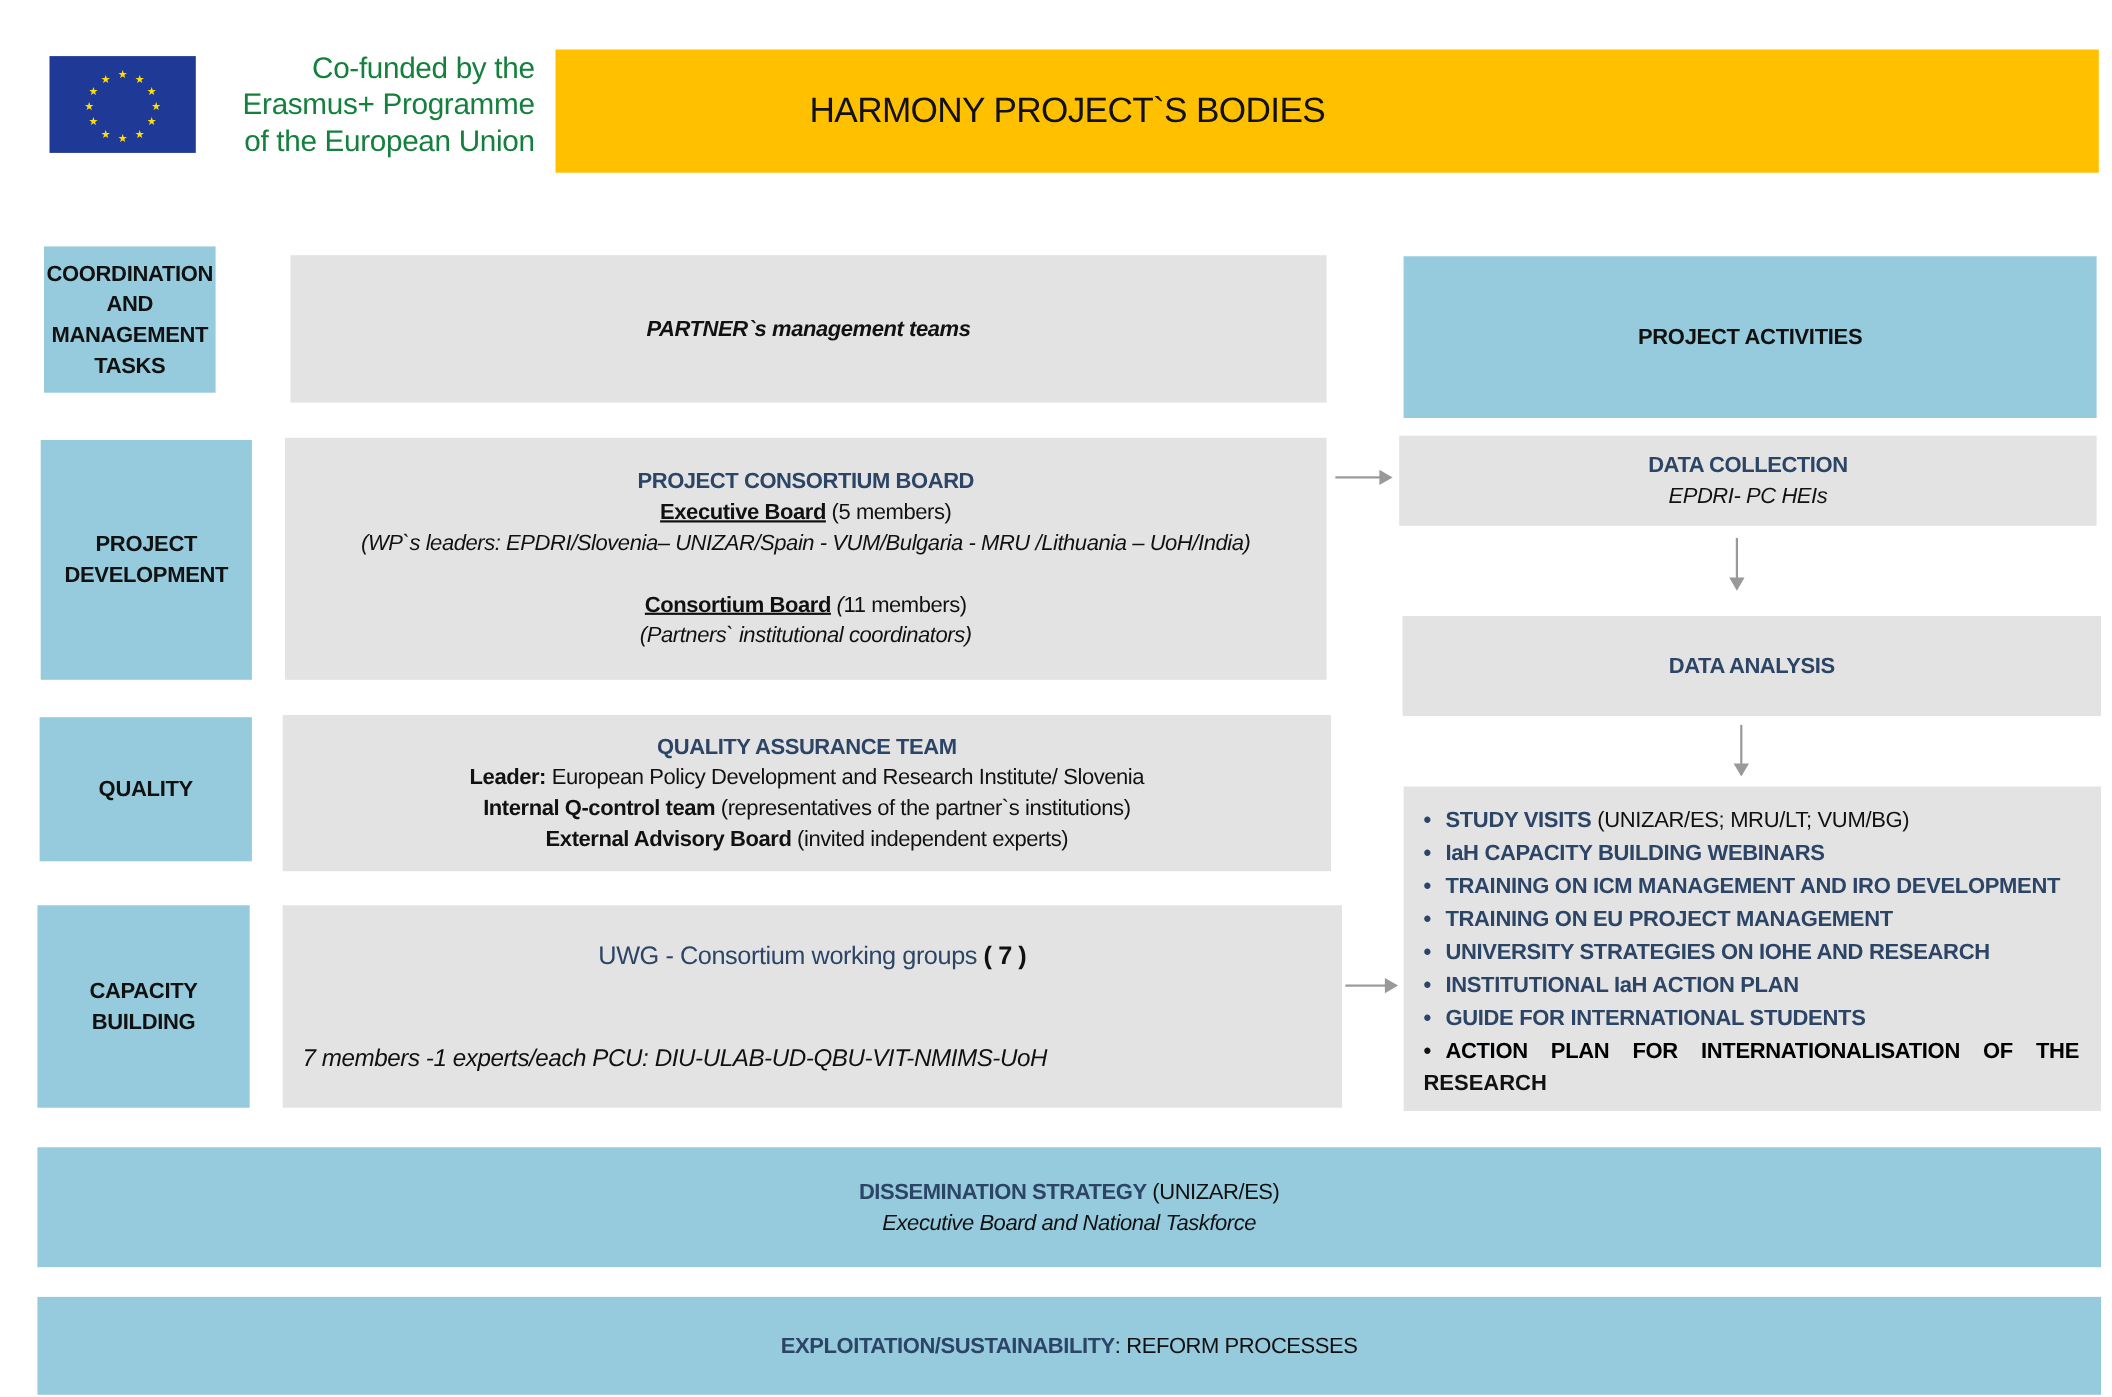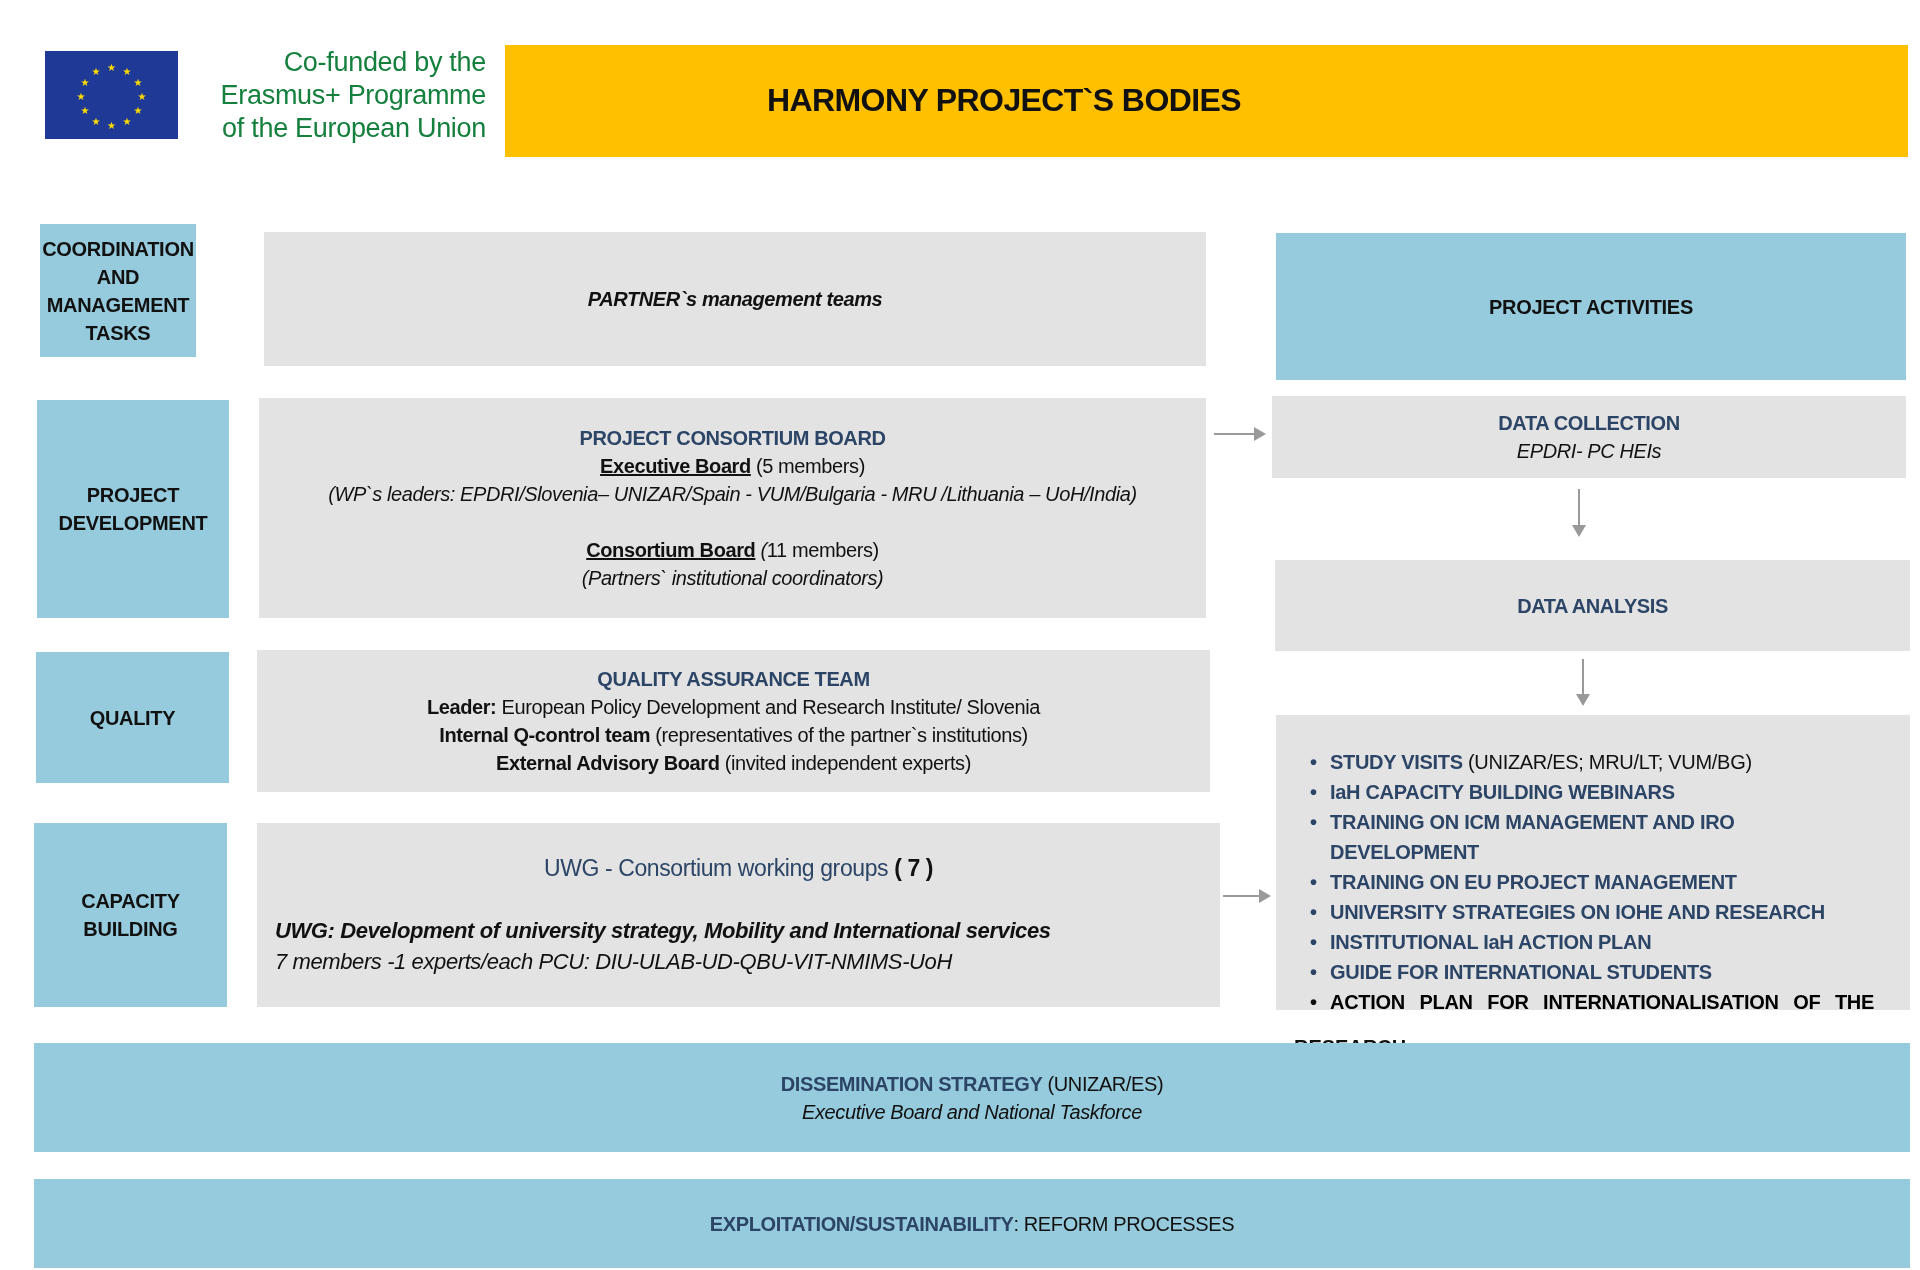--- a/index.html
+++ b/index.html
@@ -17,29 +17,29 @@
     .navy { color: #2c4566; font-weight: bold; }
     .t { font-size: 20px; line-height: 28px; letter-spacing: -0.4px; }
     .it { font-style: italic; }
     .b { font-weight: bold; }
     .u { text-decoration: underline; }
 
     
     #eu-flag { left: 45px; top: 51px; width: 133px; height: 88px; background: #1f3a96; }
     #cofund { left: 196px; top: 46px; width: 290px; text-align: right; font-size: 27px; line-height: 33px; color: #15803d; letter-spacing: -0.3px; }
     #banner { left: 505px; top: 45px; width: 1403px; height: 112px; background: #ffc000; }
-    #banner-title { position: absolute; left: 231px; top: 37px; font-size: 32px; font-weight: bold; color: #111; letter-spacing: -0.6px; margin-left: 31px; }
+    #banner-title { position: absolute; left: 231px; top: 37px; font-size: 32px; font-weight: normal; color: #111; letter-spacing: -0.6px; }
 
     .arrow-h { height: 2px; background: #999; }
     .arrow-h::after { content: ""; position: absolute; right: -2px; top: -6px; border-left: 12px solid #999; border-top: 7px solid transparent; border-bottom: 7px solid transparent; }
     .arrow-v { width: 2px; background: #999; }
     .arrow-v::after { content: ""; position: absolute; bottom: -2px; left: -6px; border-top: 12px solid #999; border-left: 7px solid transparent; border-right: 7px solid transparent; }
 
     #activities-list { padding: 16px 20px 10px 18px; }
-    #activities-list ul { list-style: none; margin: 16px; padding: 0; }
+    #activities-list ul { list-style: none; margin: 0; padding: 0; }
     #activities-list li { font-size: 20px; line-height: 30px; font-weight: bold; color: #2c4566; letter-spacing: -0.3px; position: relative; padding-left: 20px; }
     #activities-list li::before { content: "•"; position: absolute; left: 0; color: #2c4566; }
     #activities-list li.last { text-align: justify; text-align-last: justify; color: #000000; }
     #activities-list li.last::before { color: #111; }
     .normal { font-weight: normal; color: #111; }
     .cont { font-size: 20px; line-height: 28px; font-weight: bold; color: #111; padding-left: 0; margin-top: 0; }
   </style>
 </head>
 <body>
 
@@ -127,21 +127,20 @@
 </div>
 
 <div class="abs blue center lbl" style="left:34px;top:823px;width:193px;height:184px;">
   <div>CAPACITY</div>
   <div>BUILDING</div>
 </div>
 <div class="abs gray" style="left:257px;top:823px;width:963px;height:184px;">
   <div class="abs" style="left:0;top:30px;width:100%;text-align:center;font-size:23px;line-height:30px;letter-spacing:-0.4px;">
     <span class="navy" style="font-weight:normal;color:#2c4566;">UWG - Consortium working groups</span><span class="b"> ( 7 )</span>
   </div>
-  <div class="abs b it" style="left:18px;top:93px;font-size:22px;line-height:30px;letter-spacing:-0.4px;">UWG: Development of university strategy, Mobility and International services</div>
   <div class="abs it" style="left:18px;top:124px;font-size:22px;line-height:30px;letter-spacing:-0.4px;">7 members -1 experts/each PCU: DIU-ULAB-UD-QBU-VIT-NMIMS-UoH</div>
 </div>
 
 <div class="abs arrow-h" style="left:1223px;top:895px;width:46px;"></div>
 
 <div class="abs gray" id="activities-list" style="left:1276px;top:715px;width:634px;height:295px;">
   <ul>
     <li><span>STUDY VISITS</span><span class="normal"> (UNIZAR/ES; MRU/LT; VUM/BG)</span></li>
     <li><span>IaH CAPACITY BUILDING WEBINARS</span></li>
     <li><span>TRAINING ON ICM MANAGEMENT AND IRO DEVELOPMENT</span></li>

